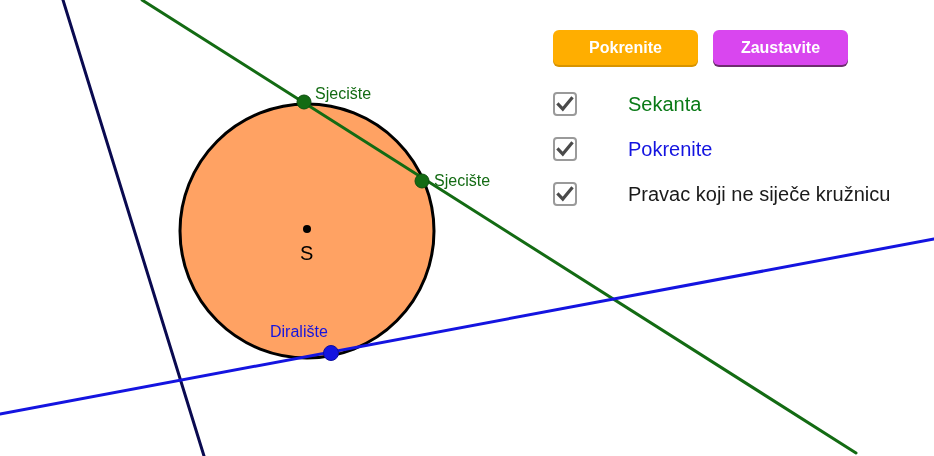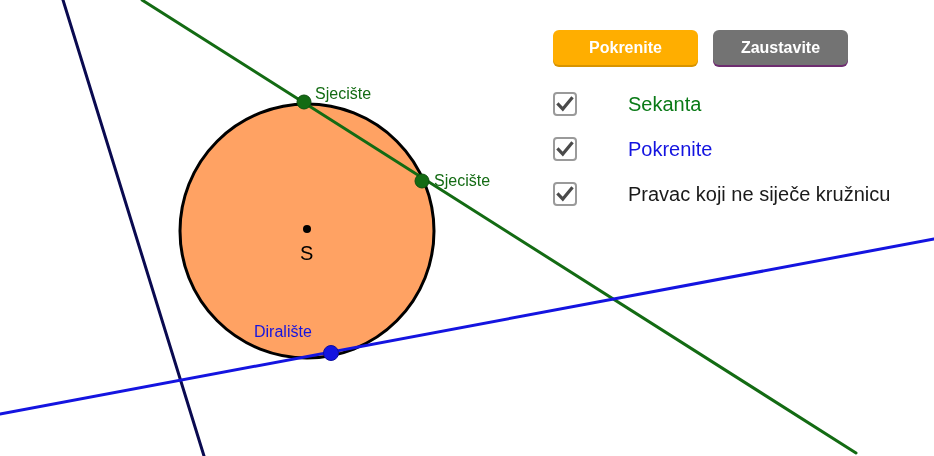--- a/index.html
+++ b/index.html
@@ -50,21 +50,21 @@
     text-align: center;
     box-sizing: border-box;
     white-space: nowrap;
   }
   .gg-button.start {
     background: #FFAE00;
     box-shadow: 0 2px 0 #d89400;
     min-width: 145px;
   }
   .gg-button.stop {
-    background: #737373;
+    background: #d946ef;
     box-shadow: 0 2px 0 #6e2d70;
     min-width: 135px;
   }
   .checkbox-list {
     margin-top: 27px;
     display: flex;
     flex-direction: column;
     gap: 21px;
   }
   .checkbox-row {
@@ -131,21 +131,21 @@
 
     <circle id="pt-2" cx="331" cy="353" r="7.5" fill="#1414E0" stroke="#0d0da0" stroke-width="1"></circle>
 
     <circle id="pt-3" cx="307" cy="229" r="4" fill="#000000"></circle>
   </svg>
 
   <div class="geo-label green" style="left:315px; top:86px;">Sjecište</div>
 
   <div class="geo-label green" style="left:434px; top:173px;">Sjecište</div>
 
-  <div class="geo-label blue" style="left:254px; top:324px;">Diralište</div>
+  <div class="geo-label blue" style="left:270px; top:324px;">Diralište</div>
 
   <div class="geo-label black" style="left:300px; top:243px;">S</div>
 
   <div id="control-panel">
 
     <div class="button-row">
       <button class="gg-button start">Pokrenite</button>
       <button class="gg-button stop">Zaustavite</button>
     </div>
 

